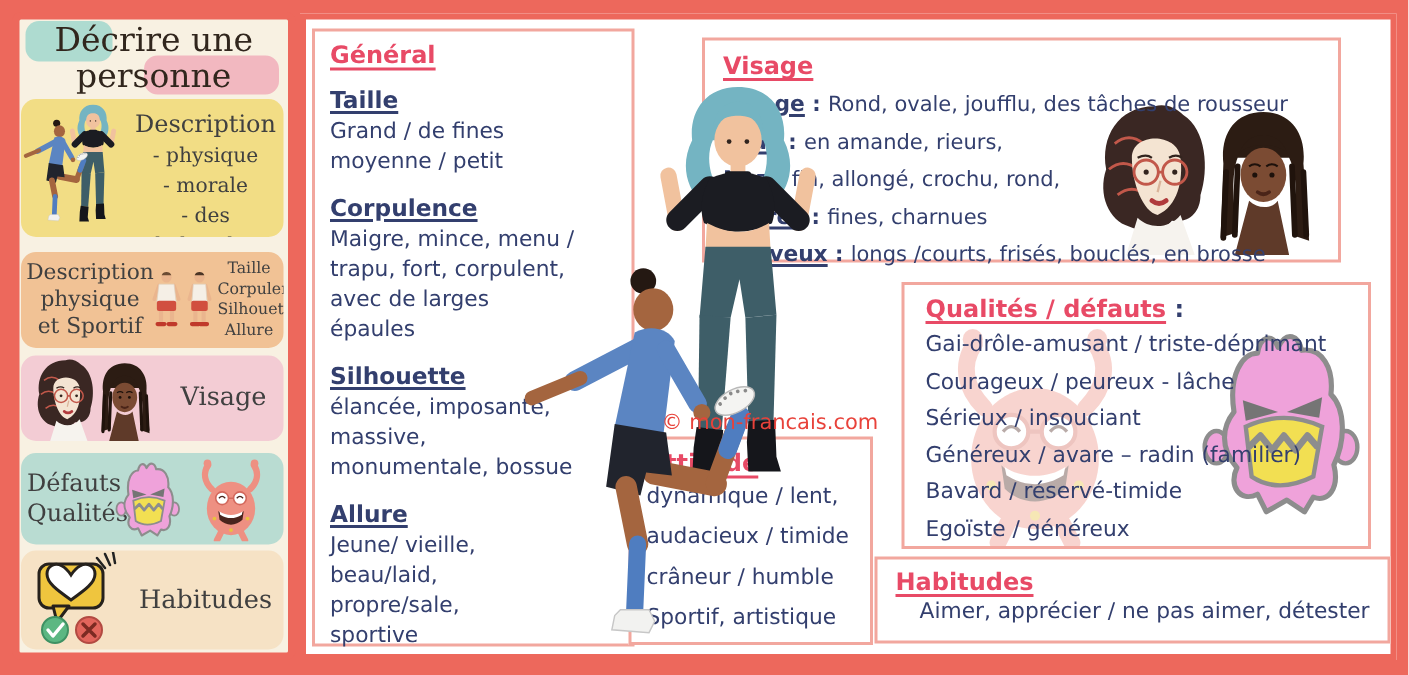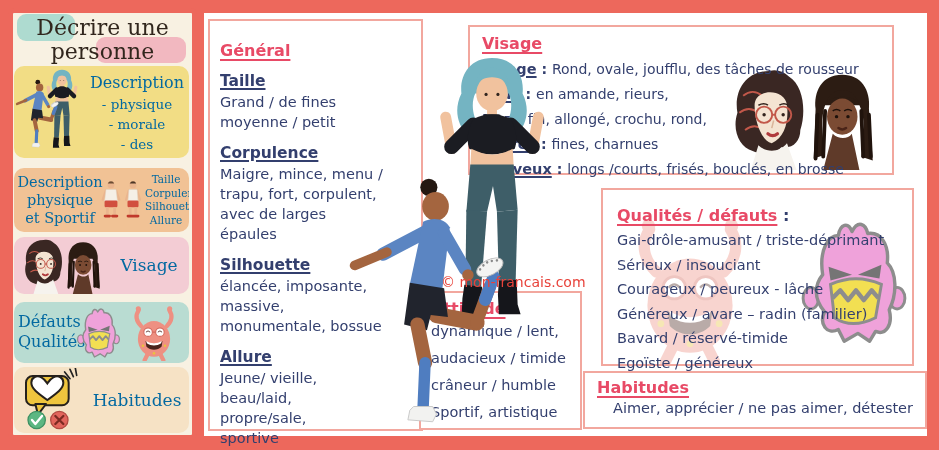--- a/index.html
+++ b/index.html
@@ -12,30 +12,30 @@
         border:4px solid #ed685c;box-sizing:border-box;}
   
   .box{position:absolute;background:#fff;border:2px solid #f2a79e;box-sizing:border-box;}
   .pink-title{color:#e84a66;font-weight:bold;font-size:16px;
               text-decoration:underline;text-decoration-thickness:1.5px;text-underline-offset:3px;}
   .navy{color:#333f6e;}
   .navy-label{color:#333f6e;font-weight:bold;
               text-decoration:underline;text-decoration-thickness:1.5px;text-underline-offset:2px;}
   .colon{color:#333f6e;font-weight:bold;}
   
-  .general{left:4px;top:6px;width:215px;height:412px;padding:20px 10px;}
+  .general{left:4px;top:6px;width:215px;height:412px;padding:6px 10px;}
   .general .grp{margin-top:11px;}
   .general .grp-label{font-size:15.5px;line-height:21px;}
   .general .grp-line{font-size:14.5px;line-height:20px;}
   
   .visage{left:264px;top:12px;width:426px;height:150px;padding:4px 12px;}
   .visage .row{font-size:14px;line-height:25px;white-space:nowrap;position:relative;z-index:2;}
   .visage .row .navy-label{font-size:14.5px;}
   
-  .qualites{left:397px;top:175px;width:313px;height:178px;padding:16px 14px;}
+  .qualites{left:397px;top:175px;width:313px;height:178px;padding:6px 14px;}
   .qualites .q-line{font-size:14.5px;line-height:24.5px;white-space:nowrap;position:relative;z-index:2;}
   .qualites .q-title{display:block;margin-bottom:3px;position:relative;z-index:2;}
   
   .attitude{left:215px;top:278px;width:163px;height:139px;padding:6px 10px;}
   .attitude .a-line{font-size:14.5px;line-height:27px;}
   
   .habitudes{left:379px;top:358px;width:344px;height:58px;padding:5px 12px;}
   .habitudes .h-line{font-size:14.5px;line-height:23px;white-space:nowrap;text-align:right;}
   .watermark{position:absolute;left:237px;top:261px;font-size:14px;color:#e8423a;z-index:6;}
   
@@ -47,21 +47,21 @@
             line-height:24px;color:#31261d;z-index:2;}
   .blob{position:absolute;border-radius:9px;z-index:1;}
   .blob-teal{left:4px;top:1px;width:58px;height:27px;background:#aedbd0;}
   .blob-pink{left:83px;top:24px;width:90px;height:26px;background:#f2b8c0;}
   .sb-sec{position:absolute;left:1px;width:175px;border-radius:10px;overflow:hidden;}
   .sec-desc{top:53px;height:92px;background:#f2dd85;}
   .sec-phys{top:155px;height:64px;background:#f1c295;}
   .sec-vis{top:224px;height:57px;background:#f3ccd4;}
   .sec-def{top:289px;height:61px;background:#b9dcd2;text-decoration:underline;}
   .sec-hab{top:354px;height:66px;background:#f6e2c5;}
-  .sb-brown{color:#0369a1;}
+  .sb-brown{color:#404040;}
   .desc-text{position:absolute;left:74px;top:6px;width:98px;text-align:center;}
   .desc-heading{font-size:16px;line-height:22px;}
   .desc-item{font-size:13.5px;line-height:20px;}
   .phys-left{position:absolute;left:2px;top:5px;width:88px;text-align:center;font-size:14.5px;line-height:18px;}
   .phys-right{position:absolute;left:131px;top:5px;width:42px;text-align:center;font-size:10.5px;line-height:13.5px;}
   .vis-label{position:absolute;left:100px;top:0;width:70px;height:57px;line-height:57px;
              text-align:center;font-size:17px;}
   .def-label{position:absolute;left:4px;top:10px;width:60px;text-align:center;font-size:16px;line-height:20px;}
   .hab-label{position:absolute;left:76px;top:0;width:94px;height:66px;line-height:66px;
              text-align:center;font-size:17px;}
@@ -314,22 +314,22 @@
 
     <div class="box qualites">
       <svg class="illo" style="left:24px;top:26px;width:126px;height:148px;opacity:.38;z-index:1">
           <use href="#sym-happy"></use>
         </svg>
       <svg class="illo" style="left:196px;top:22px;width:110px;height:139px;z-index:1">
           <use href="#sym-monster"></use>
         </svg>
       <span class="q-title"><span class="pink-title">Qualités / défauts</span><span class="colon"> :</span></span>
       <div class="q-line navy">Gai-drôle-amusant / triste-déprimant</div>
+      <div class="q-line navy">Courageux / peureux - lâche</div>
       <div class="q-line navy">Sérieux / insouciant</div>
-      <div class="q-line navy">Courageux / peureux - lâche</div>
       <div class="q-line navy">Généreux / avare – radin (familier)</div>
       <div class="q-line navy">Bavard / réservé-timide</div>
       <div class="q-line navy">Egoïste / généreux</div>
     </div>
 
     <div class="box attitude">
       <span class="pink-title">Attitude</span><span class="colon"> :</span>
       <div class="a-line navy">dynamique / lent,</div>
       <div class="a-line navy">audacieux / timide</div>
       <div class="a-line navy">crâneur / humble</div>

